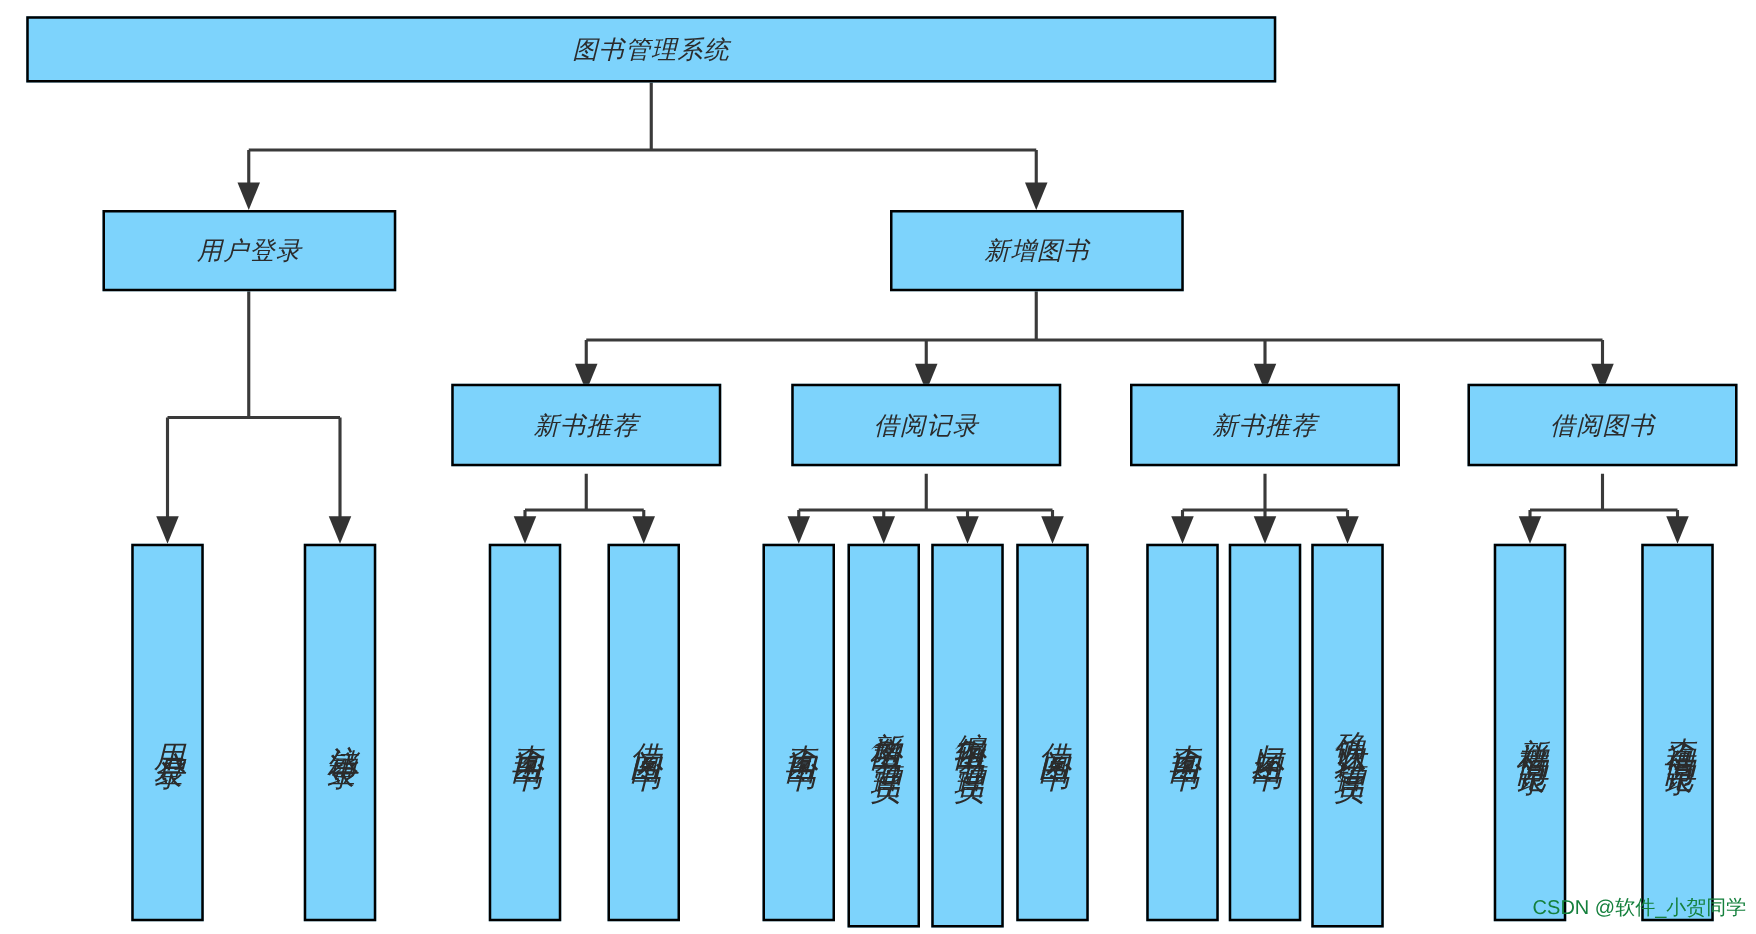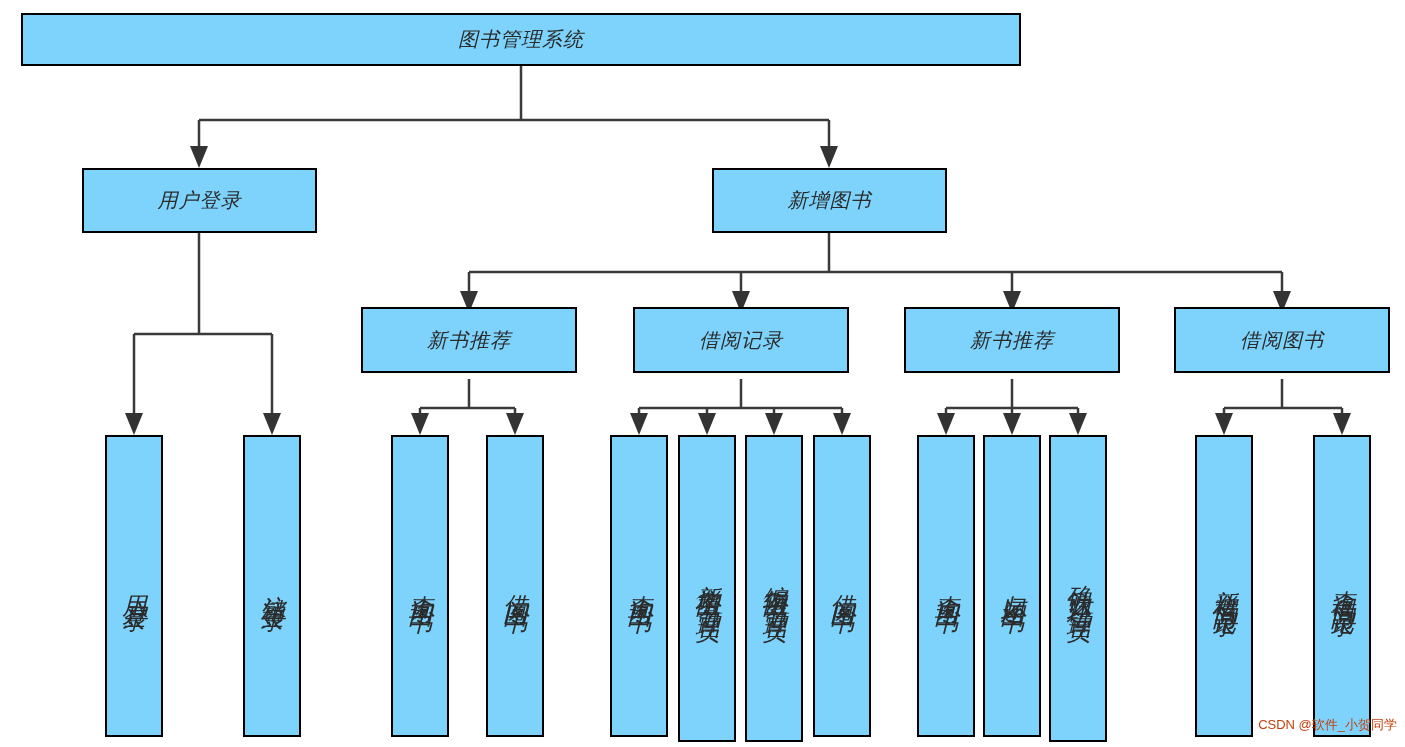--- a/index.html
+++ b/index.html
@@ -44,22 +44,22 @@
     font-size: 24px;
     letter-spacing: 5px;
     line-height: 1.1;
     white-space: nowrap;
     color: #2b2b2b;
   }
   #watermark {
     position: absolute;
     right: 8px;
     top: 716px;
-    font-size: 13px;
-    color: #c2410c;
+    font-size: 16px;
+    color: #15803d;
     white-space: nowrap;
     z-index: 5;
   }
 </style>
 </head>
 <body>
 
 <div id="canvas">
 
   <svg id="connectors" viewBox="0 0 1405 747" xmlns="http://www.w3.org/2000/svg">

